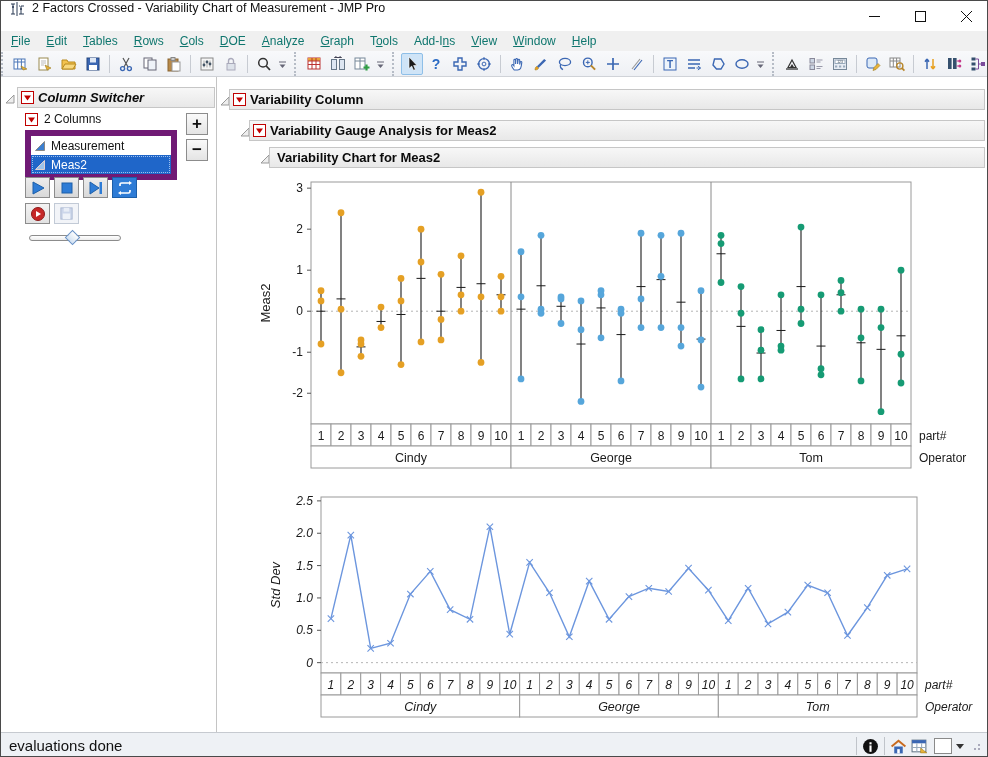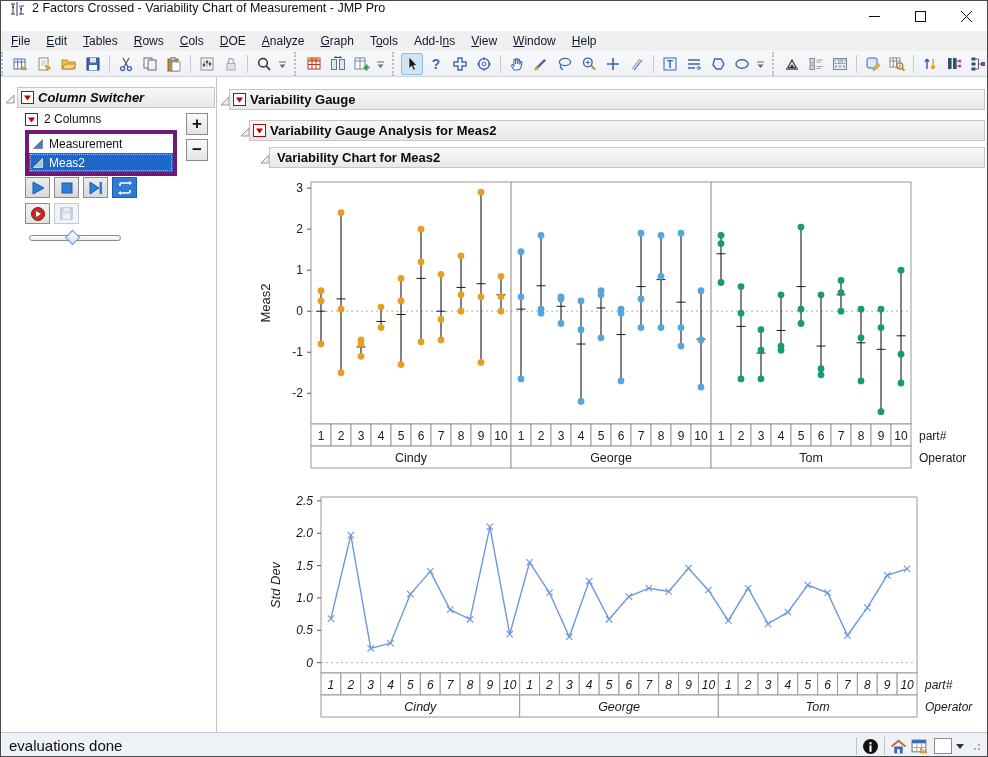--- a/index.html
+++ b/index.html
@@ -13,21 +13,21 @@
   .titlebar{position:absolute;left:0;top:0;width:988px;height:30px;background:#fff;
             display:flex;}
   .titlebar .app-icon{margin:0 7px 0 8px;}
   .titlebar .title{font-size:12.5px;color:#101010;white-space:nowrap;}
   .win-controls{position:absolute;right:0;top:0;height:30px;display:flex;}
   .win-btn{width:46px;height:30px;display:flex;align-items:center;justify-content:center;
            font-size:13px;color:#222;}
   
   .menubar{position:absolute;left:0;top:30px;width:988px;height:20px;background:#f0f0f0;
            display:flex;align-items:center;font-size:12px;padding-left:2px;}
-  .menu-item{padding:2px 8px;color:#0f172a;cursor:default;}
+  .menu-item{padding:2px 8px;color:#0f766e;cursor:default;}
   .menu-item u{text-decoration:underline;}
   
   .toolbar{position:absolute;left:0;top:50px;width:988px;height:26px;
            background:linear-gradient(#f8f9fb,#eef0f4);border-bottom:1px solid #d0d3d8;
            display:flex;align-items:center;}
   .toolbar-band{display:flex;align-items:center;height:24px;padding:0 3px 0 6px;
                 border-left:2px dotted #b6bcc6;margin-left:2px;}
   .toolbar-band:first-child{margin-left:0;}
   .tb-btn{width:22px;height:22px;border:1px solid transparent;background:transparent;
           display:flex;align-items:center;justify-content:center;padding:0;margin:0 1px;}
@@ -43,21 +43,21 @@
                border:1px solid #c6c6c6;display:flex;align-items:center;padding-left:3px;}
   .outline-title{font-weight:bold;font-size:13px;color:#0a0a0a;margin-left:4px;white-space:nowrap;}
   .disclosure{position:absolute;width:12px;height:12px;}
   .red-menu-btn{width:13px;height:13px;background:#fff;border:1px solid #c00000;
                 display:flex;align-items:center;justify-content:center;flex:0 0 auto;}
 
   
   .cs-count-row{position:absolute;left:18px;top:35px;display:flex;align-items:center;font-size:12px;}
   .cs-count-row span{margin-left:6px;}
   .cs-list{position:absolute;left:24px;top:53px;width:152px;background:#fff;
-           border:4px solid #701a75;}
+           border:6px solid #701a75;}
   .cs-row{height:19px;display:flex;align-items:center;font-size:12px;padding-left:3px;color:#111;}
   .cs-row.selected{background:#1f66c9;color:#fff;outline:1px dotted #9cc0ee;outline-offset:-2px;}
   .cs-row svg{margin-right:5px;flex:0 0 auto;}
   .cs-pm-btn{position:absolute;left:185px;width:22px;height:22px;background:linear-gradient(#fafafa,#e4e4e4);
              border:1px solid #8c8c8c;font-size:17px;font-weight:bold;line-height:18px;
              display:flex;align-items:center;justify-content:center;color:#111;}
   .player-row{position:absolute;left:24px;top:100px;display:flex;gap:4px;}
   .player-btn{width:25px;height:21px;border:1px solid #8c8c8c;background:linear-gradient(#ececec,#d9d9d9);
               display:flex;align-items:center;justify-content:center;padding:0;}
   .player-btn.pressed{background:#2e7cd6;border-color:#1d5fa8;}
@@ -495,21 +495,21 @@
         <svg width="12" height="12" viewBox="0 0 12 12">
             <path d="M10 2v8H2z" fill="#eee" stroke="#999"></path>
           </svg>
       </span>
       <div class="outline-bar" style="left:12px;top:12px;width:756px;">
         <span class="red-menu-btn">
           <svg width="9" height="9" viewBox="0 0 9 9">
               <path d="M1 2.5h7L4.5 7.5z" fill="#c00000"></path>
             </svg>
         </span>
-        <span class="outline-title">Variability Gauge</span>
+        <span class="outline-title">Variability Column</span>
       </div>
 
       <span class="disclosure" style="left:22px;top:47px;">
         <svg width="12" height="12" viewBox="0 0 12 12">
             <path d="M10 2v8H2z" fill="#eee" stroke="#999"></path>
           </svg>
       </span>
       <div class="outline-bar" style="left:32px;top:43px;width:736px;">
         <span class="red-menu-btn">
           <svg width="9" height="9" viewBox="0 0 9 9">

